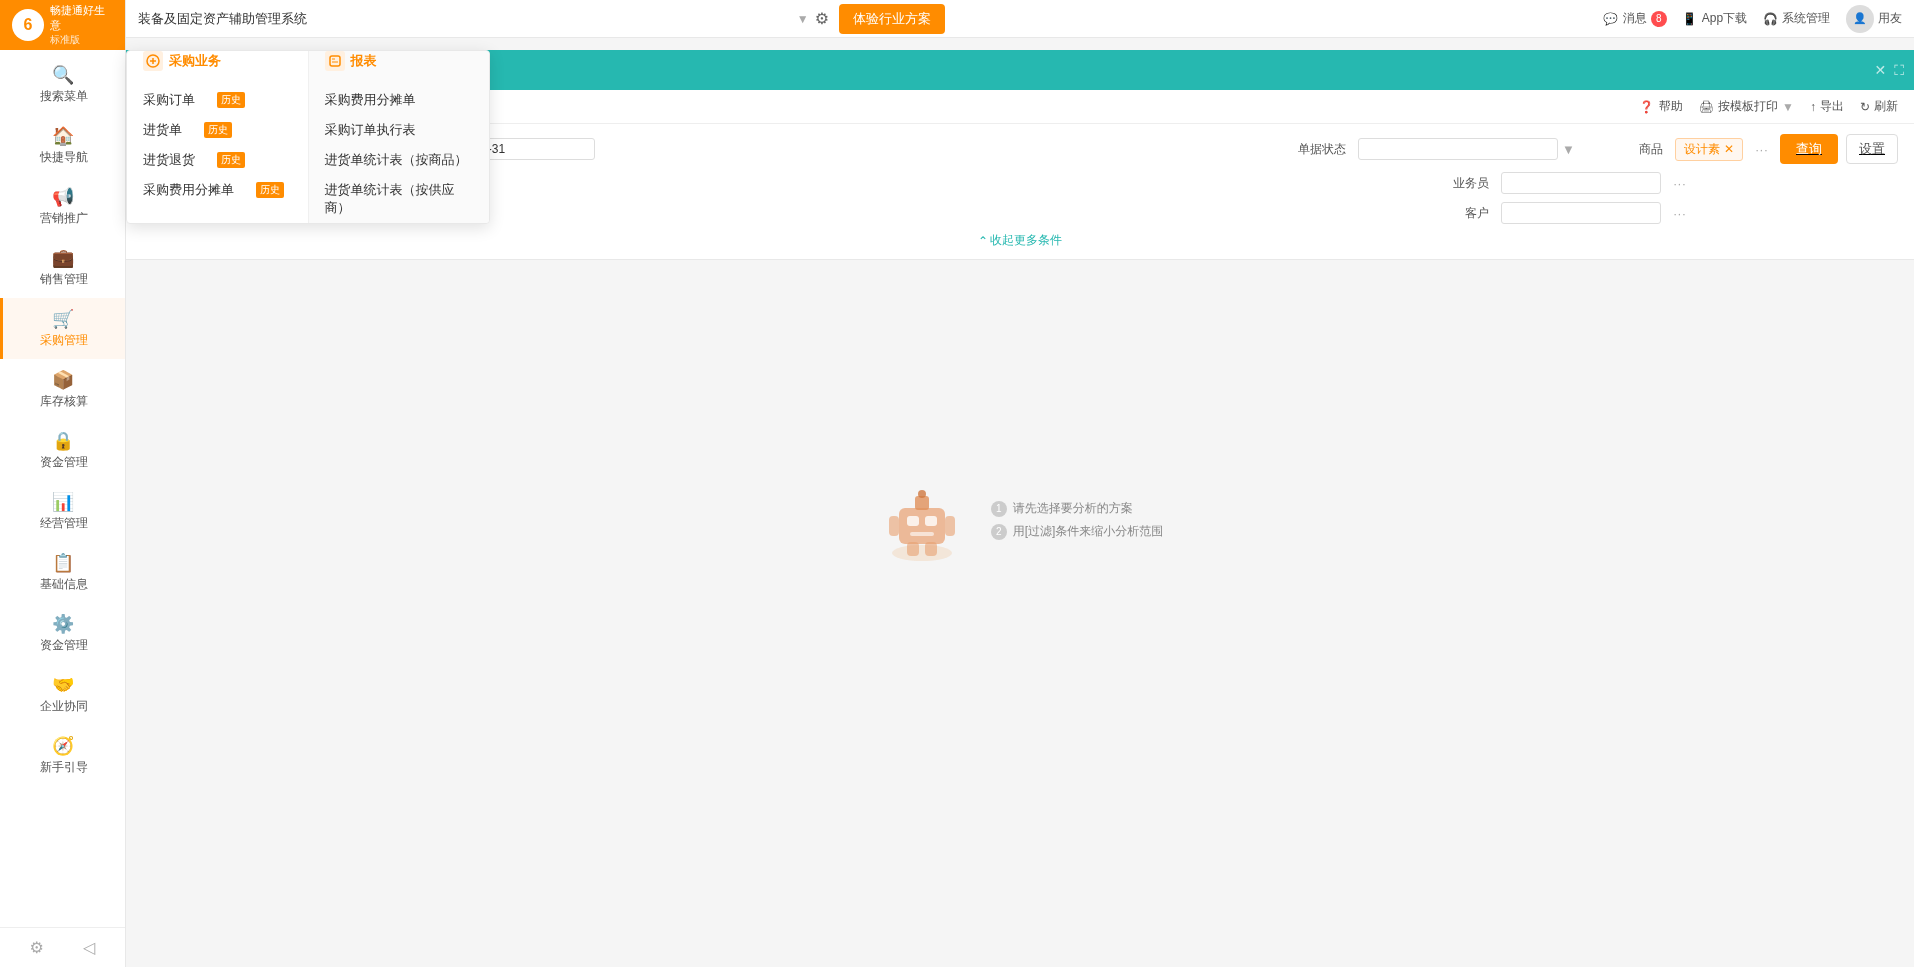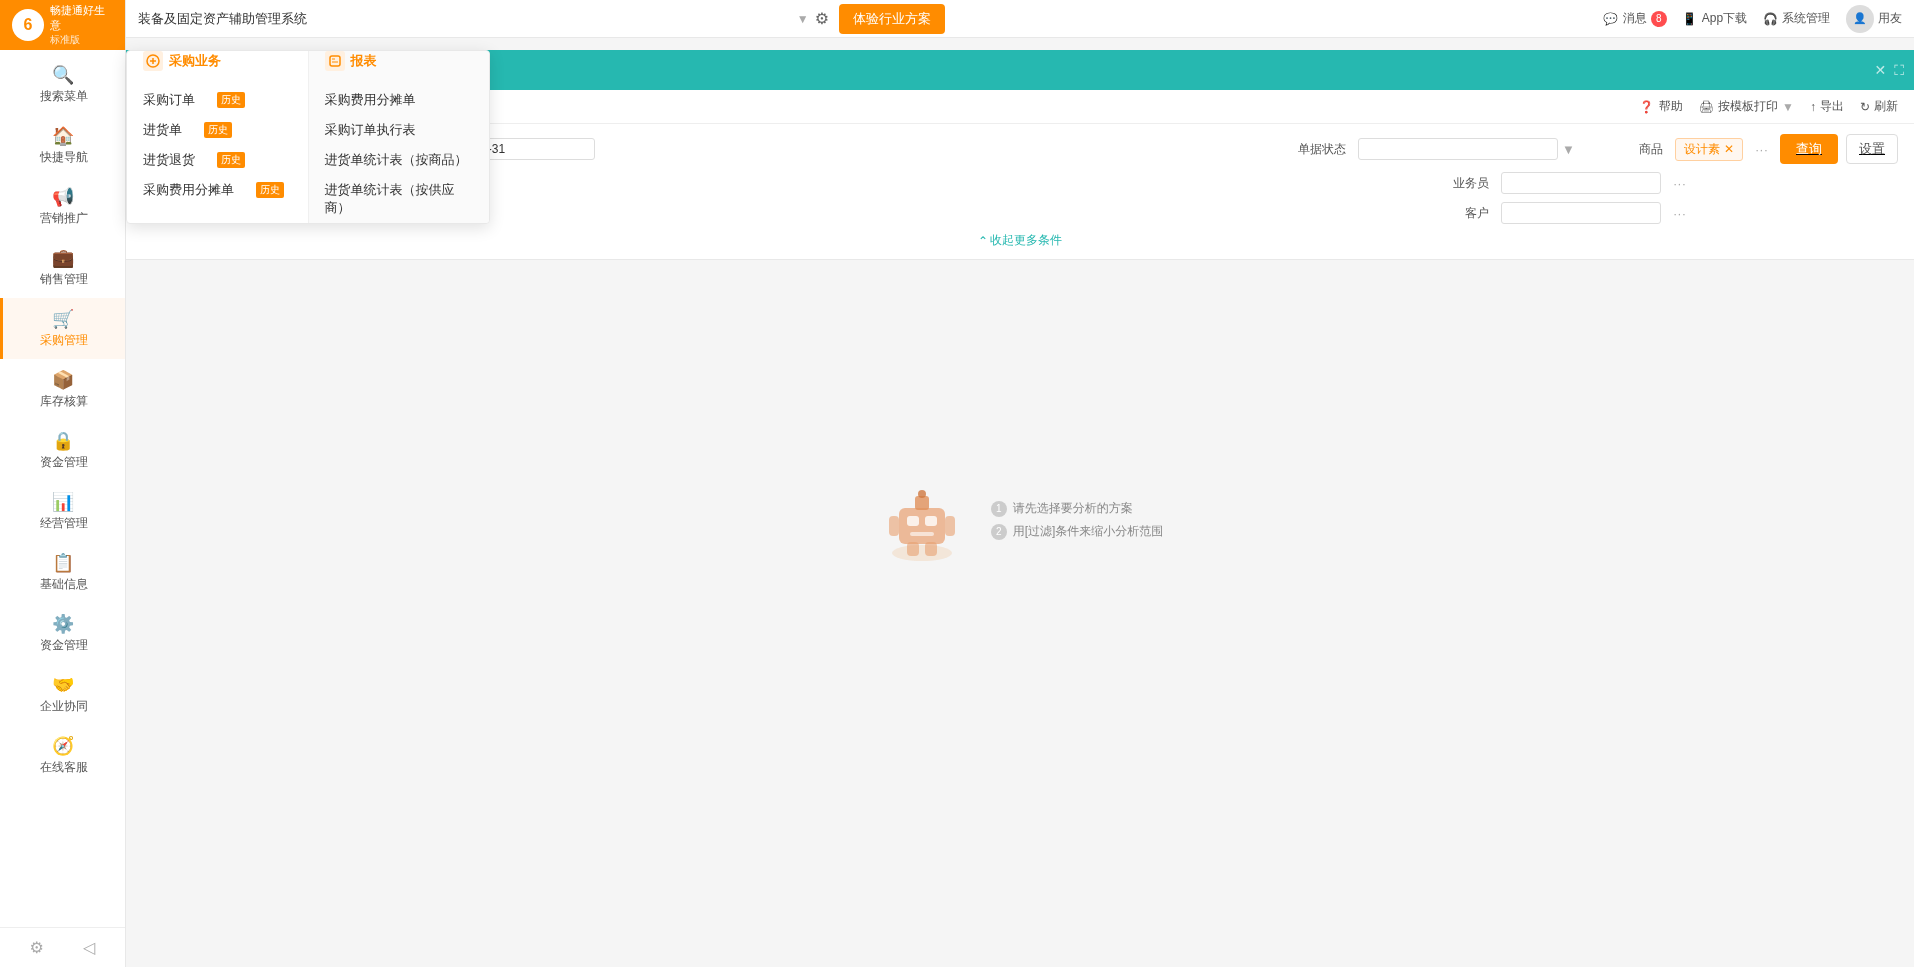--- a/index.html
+++ b/index.html
@@ -219,21 +219,21 @@
     <div class="sidebar-item">
       <span class="s-icon">⚙️</span>
       <span>资金管理</span>
     </div>
     <div class="sidebar-item">
       <span class="s-icon">🤝</span>
       <span>企业协同</span>
     </div>
     <div class="sidebar-item">
       <span class="s-icon">🧭</span>
-      <span>在线客服</span>
+      <span>新手引导</span>
     </div>
   </div>
   <div class="sidebar-footer">
     <span class="sidebar-footer-btn">⚙</span>
     <span class="sidebar-footer-btn">◁</span>
   </div>
 </div>
 
 <div class="topbar">
   <span class="topbar-title">装备及固定资产辅助管理系统</span>

